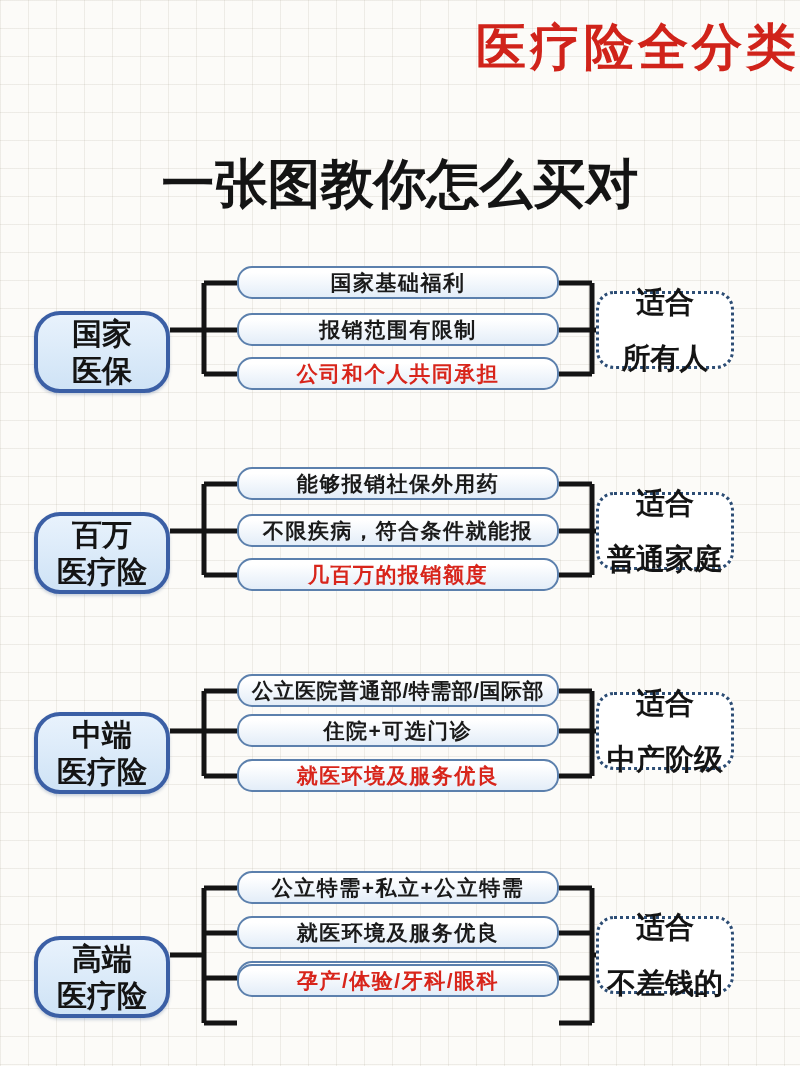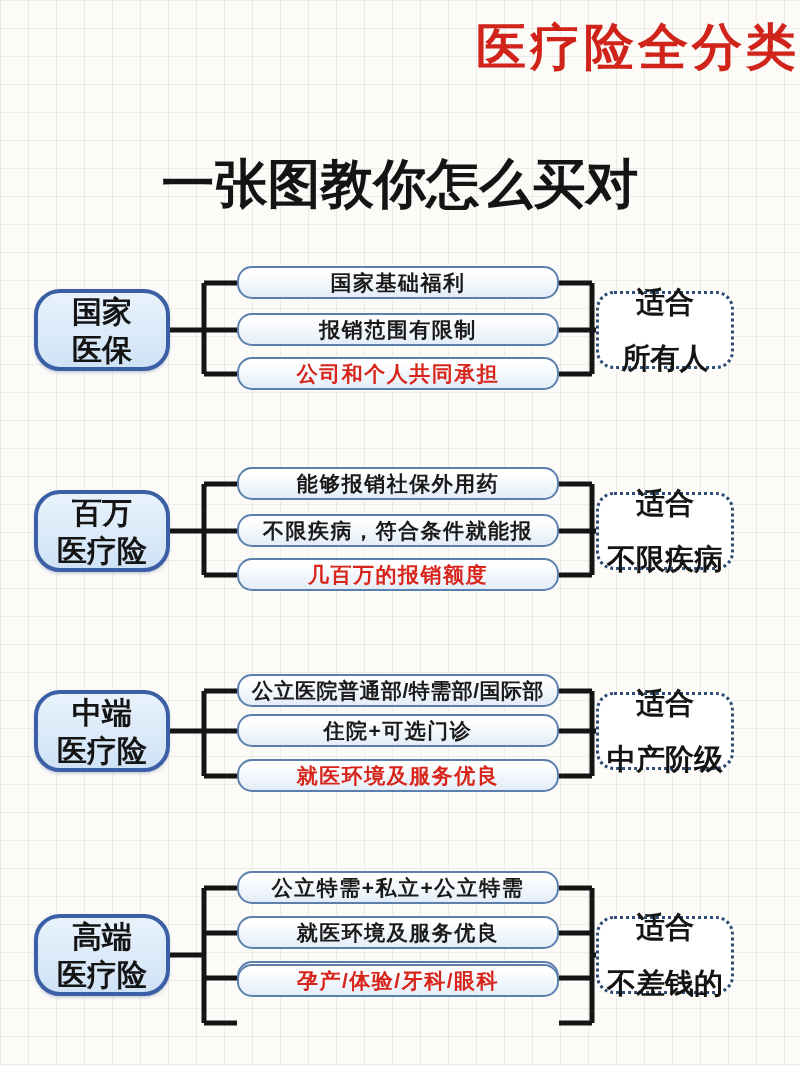--- a/index.html
+++ b/index.html
@@ -19,23 +19,24 @@
   }
   .subtitle{
     position:absolute;left:0;top:126px;width:100%;
     text-align:center;font-size:53px;font-weight:900;
     color:#141414;letter-spacing:0px;line-height:1.2;margin-top:26px;
   }
   .cat-node{
     position:absolute;left:34px;width:136px;height:82px;
     box-sizing:border-box;border:4px solid #3b5fa5;border-radius:26px;
     background:linear-gradient(180deg,#e8f2fc 0%,#cfe3f6 100%);
-    display:flex;flex-direction:column;align-items:center;
+    display:flex;flex-direction:column;align-items:center;justify-content:center;
     font-size:30px;font-weight:900;color:#141414;line-height:1.25;
     box-shadow:0 2px 3px rgba(60,90,140,0.25);
+    margin-top:22px;
   }
   .feature-box{
     position:absolute;left:237px;width:322px;height:33px;
     box-sizing:border-box;border:2.5px solid #5c80ad;border-radius:15px;
     background:linear-gradient(180deg,#ffffff 15%,#e3edf8 100%);
     display:flex;align-items:center;justify-content:center;
     font-size:21px;font-weight:700;color:#1a1a1a;letter-spacing:1.5px;
     white-space:nowrap;
   }
   .feature-box.red{color:#d8251b;}
@@ -100,21 +101,21 @@
     <span>能够报销社保外用药</span>
   </div>
   <div class="feature-box" style="top:514px">
     <span>不限疾病，符合条件就能报</span>
   </div>
   <div class="feature-box red" style="top:558px">
     <span>几百万的报销额度</span>
   </div>
   <div class="aud-node" style="top:492px">
     <span>适合</span>
-    <span>不限疾病</span>
+    <span>普通家庭</span>
   </div>
 
   <div class="cat-node" style="top:690px">
     <span>中端</span>
     <span>医疗险</span>
   </div>
   <div class="feature-box" style="top:674px;letter-spacing:0.5px">
     <span>公立医院普通部/特需部/国际部</span>
   </div>
   <div class="feature-box" style="top:714px">

